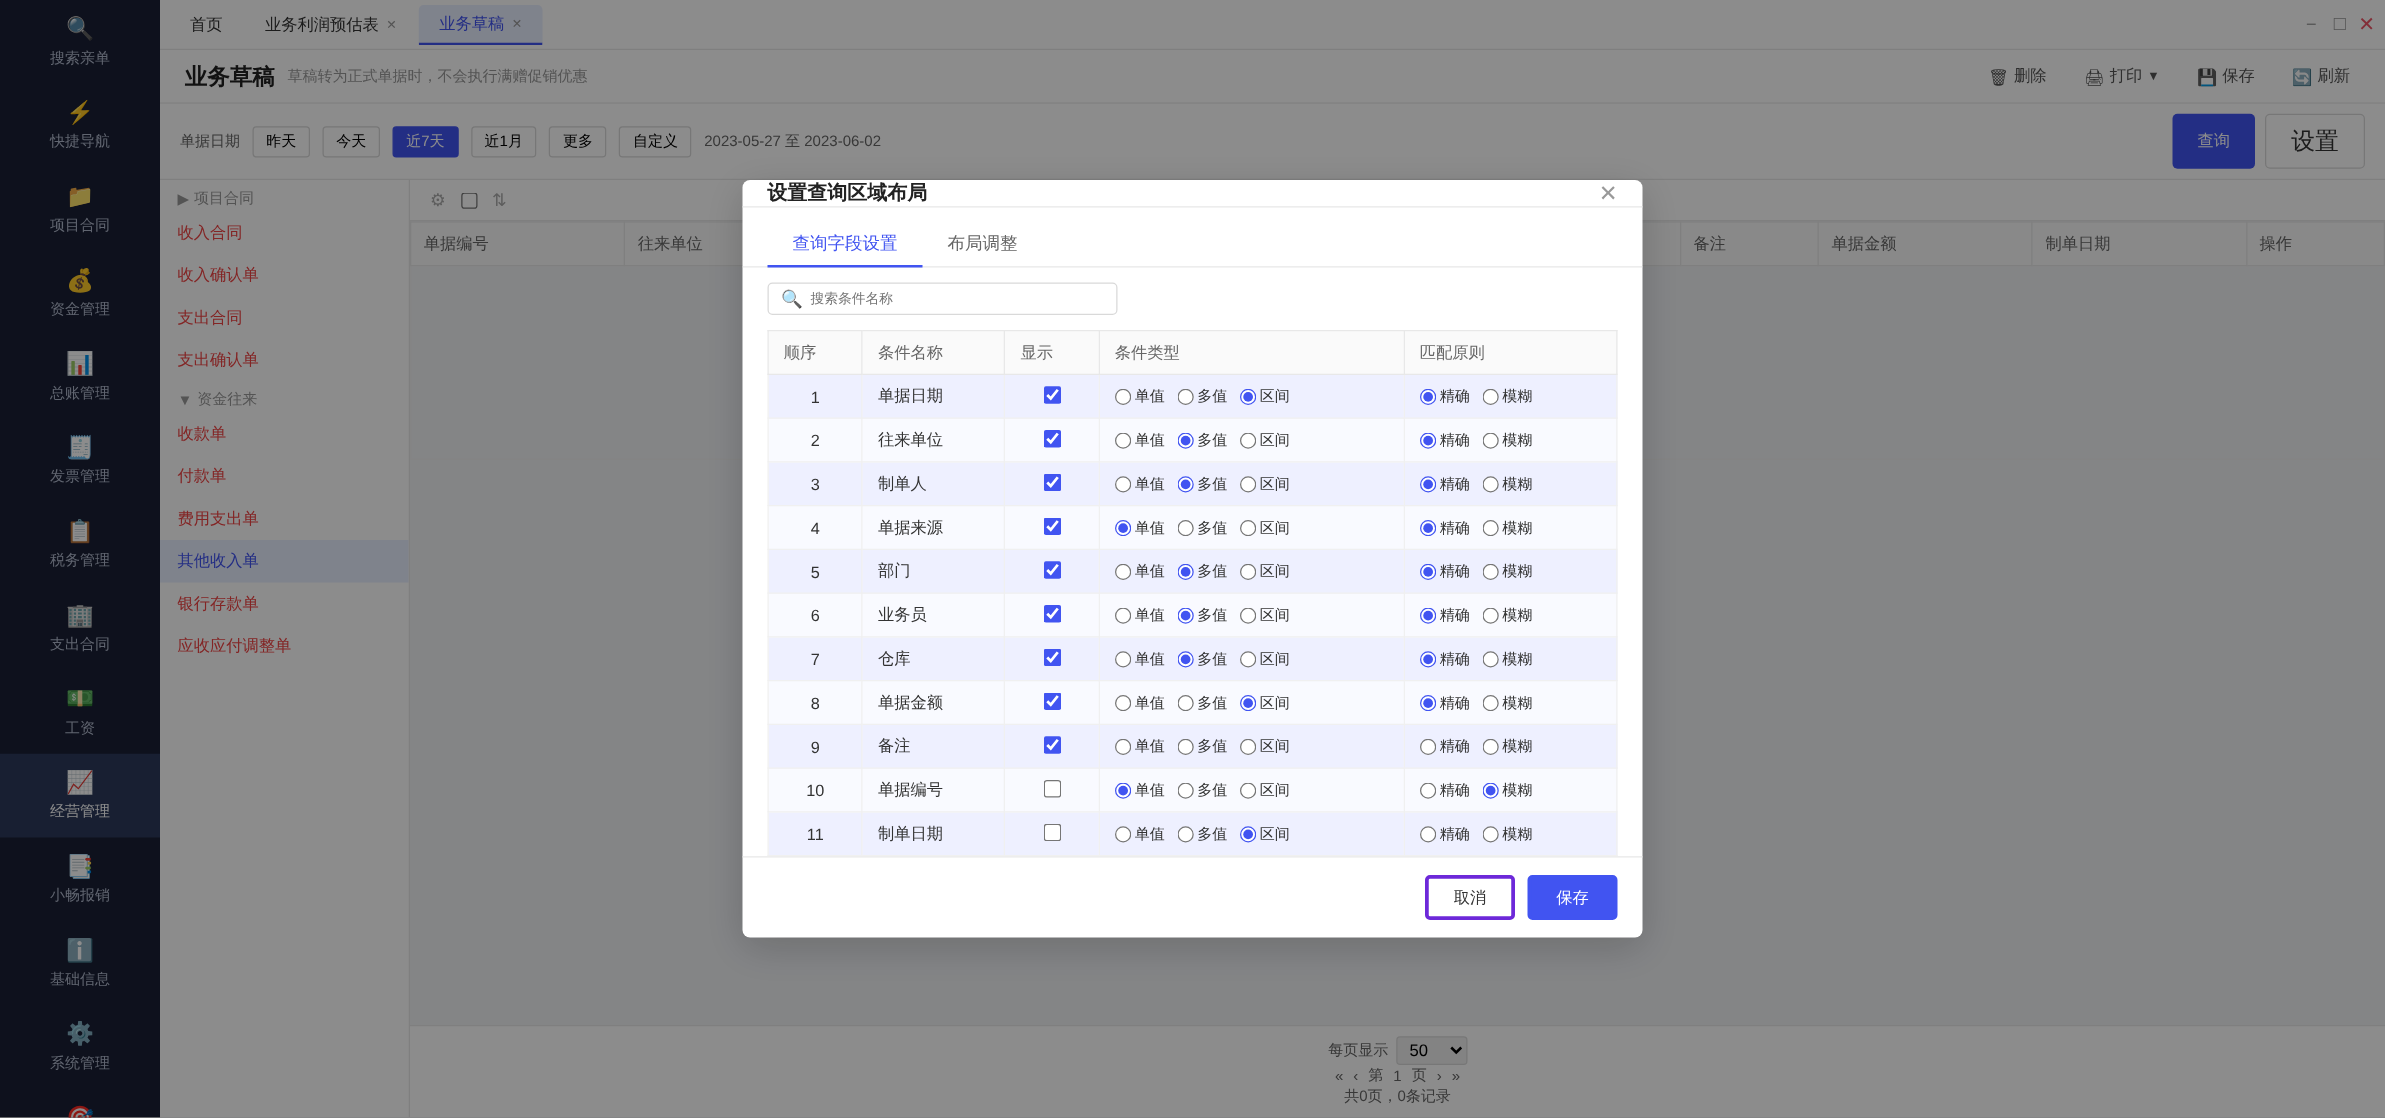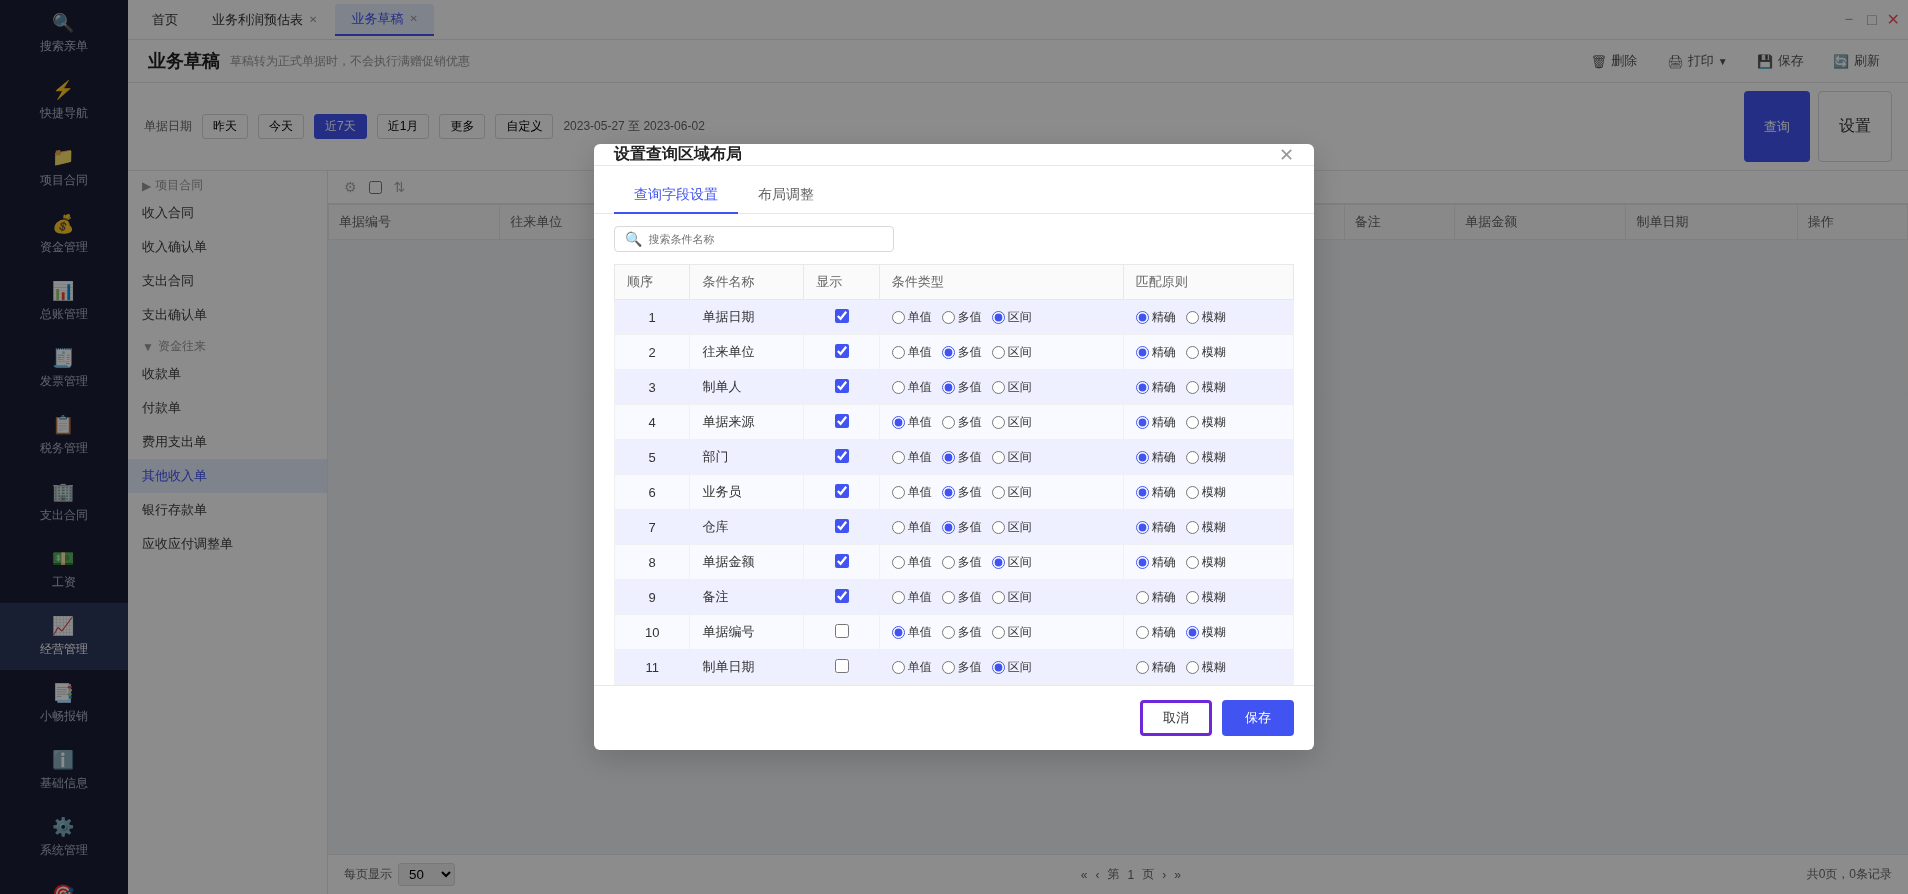--- a/index.html
+++ b/index.html
@@ -37,37 +37,37 @@
     .filter-btn { padding: 3px 10px; border: 1px solid #d9d9d9; border-radius: 3px; cursor: pointer; font-size: 12px; background: #fff; }
     .filter-btn.active { background: #4154f1; color: #fff; border-color: #4154f1; }
     .filter-date { font-size: 12px; color: #666; }
 
     
     .content-area { flex: 1; display: flex; overflow: hidden; }
 
     
     .left-panel { width: 200px; background: #fff; border-right: 1px solid #e8e8e8; overflow-y: auto; }
     .panel-header { padding: 10px 14px; font-weight: bold; display: flex; align-items: center; justify-content: space-between; border-bottom: 1px solid #f0f0f0; }
-    .panel-item { padding: 8px 14px; cursor: pointer; font-size: 13px; color: #404040; }
+    .panel-item { padding: 8px 14px; cursor: pointer; font-size: 13px; color: #ef4444; }
     .panel-item.active { background: #e8eeff; color: #4154f1; }
     .panel-section { padding: 6px 14px 2px; font-size: 12px; color: #999; display: flex; align-items: center; gap: 4px; cursor: pointer; }
 
     
     .right-main { flex: 1; overflow: hidden; display: flex; flex-direction: column; }
     .table-area { flex: 1; overflow: auto; }
     .data-table { width: 100%; border-collapse: collapse; font-size: 13px; }
     .data-table th { background: #fafafa; border: 1px solid #e8e8e8; padding: 8px 10px; text-align: left; white-space: nowrap; color: #666; font-weight: normal; }
     .data-table td { border: 1px solid #f0f0f0; padding: 8px 10px; white-space: nowrap; }
     .table-toolbar { padding: 8px 16px; display: flex; align-items: center; gap: 8px; background: #fff; border-bottom: 1px solid #e8e8e8; }
 
     
     .empty-state { padding: 60px; text-align: center; color: #999; font-size: 14px; }
 
     
-    .bottom-bar { background: #fff; border-top: 1px solid #e8e8e8; padding: 8px 16px; display: flex; align-items: center; justify-content: space-between; font-size: 12px; color: #666; }
+    .bottom-bar { background: #fff; border-top: 1px solid #e8e8e8; padding: 8px 16px; display: flex; align-items: center; justify-content: space-between; font-size: 12px; color: #666; flex-direction: column; }
     .pagination { display: flex; align-items: center; gap: 8px; }
     .page-select { border: 1px solid #d9d9d9; padding: 2px 6px; border-radius: 3px; }
 
     
     .overlay { position: fixed; top: 0; left: 0; width: 100%; height: 100%; background: rgba(0,0,0,0.45); z-index: 100; display: flex; align-items: center; justify-content: center; }
 
     
     .modal { background: #fff; border-radius: 6px; width: 720px; max-height: 680px; display: flex; flex-direction: column; box-shadow: 0 8px 32px rgba(0,0,0,0.18); }
     .modal-header { padding: 0 20px; border-bottom: 1px solid #e8e8e8; display: flex; align-items: center; justify-content: space-between; }
     .modal-title { font-size: 16px; font-weight: bold; color: #222; }
@@ -222,21 +222,21 @@
       <span class="filter-label">单据日期</span>
       <button class="filter-btn">昨天</button>
       <button class="filter-btn">今天</button>
       <button class="filter-btn active">近7天</button>
       <button class="filter-btn">近1月</button>
       <button class="filter-btn">更多</button>
       <button class="filter-btn">自定义</button>
       <span class="filter-date">2023-05-27 至 2023-06-02</span>
       <div style="margin-left: auto; display: flex; gap: 8px;">
         <button style="background:#4154f1;color:#fff;border:none;padding:6px 20px;border-radius:4px;cursor:pointer;font-size:13px;">查询</button>
-        <button style="background:#fff;color:#333;border:1px solid #d9d9d9;padding:24px 20px;border-radius:4px;cursor:pointer;font-size:16px;">设置</button>
+        <button style="background:#fff;color:#333;border:1px solid #d9d9d9;padding:8px 20px;border-radius:4px;cursor:pointer;font-size:19px;">设置</button>
       </div>
     </div>
 
     <div class="content-area">
 
       <div class="left-panel">
         <div class="panel-section">
           <span>▶</span>
           <span>项目合同</span>
         </div>

